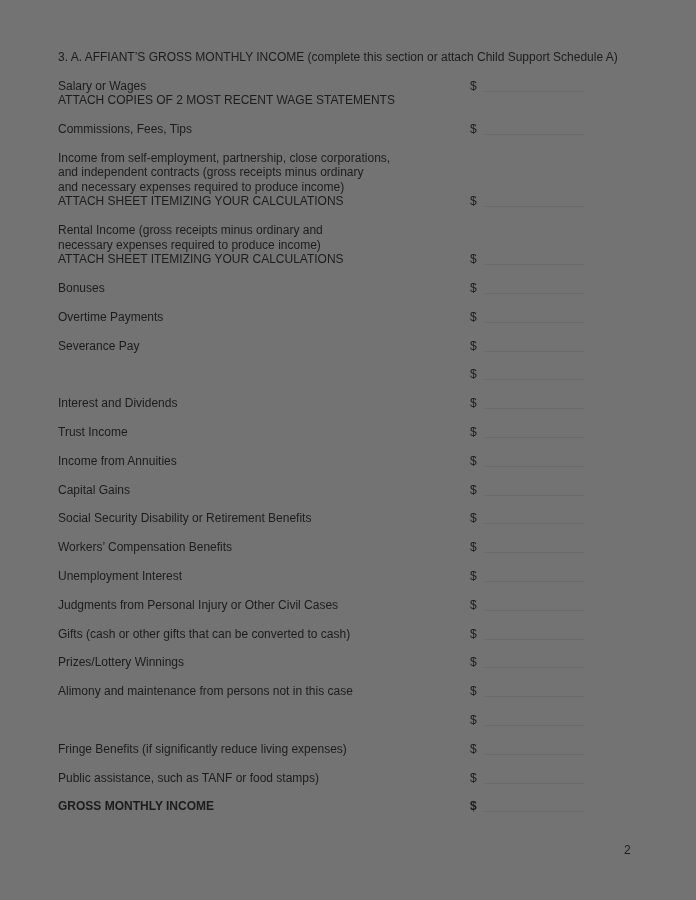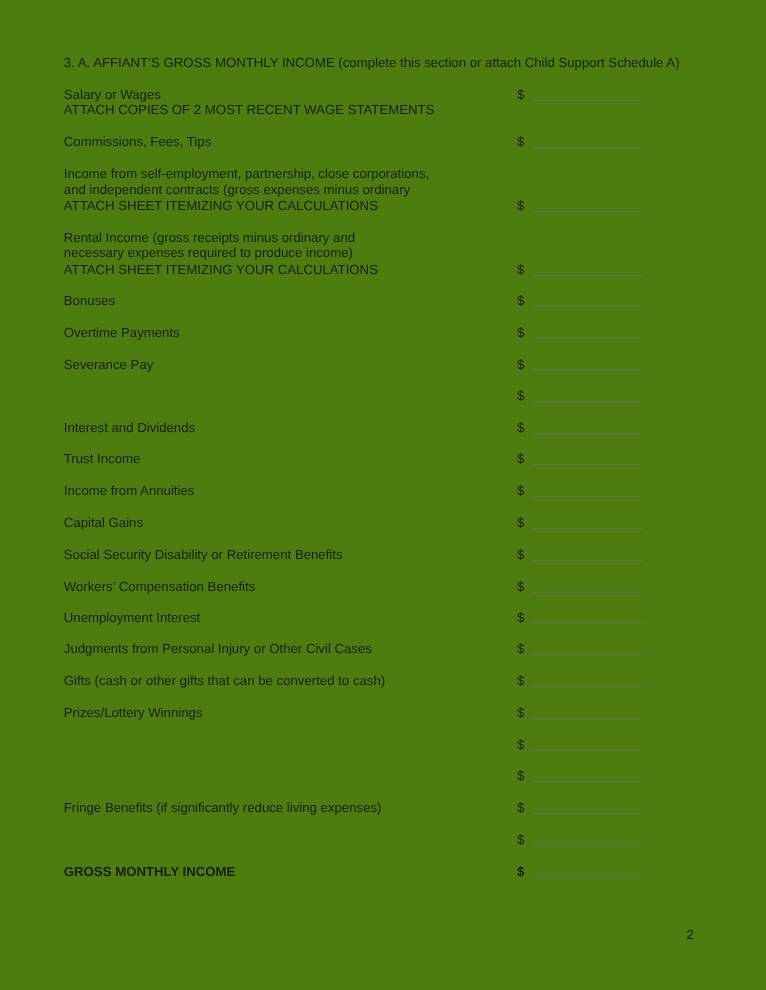--- a/index.html
+++ b/index.html
@@ -4,21 +4,21 @@
 <style>
   html, body {
     margin: 0;
     padding: 0;
     background: #ffffff;
   }
   .page {
     position: relative;
     width: 696px;
     height: 900px;
-    background: #4d7c0f;
+    background: #737373;
     overflow: hidden;
     font-family: "Liberation Sans", "DejaVu Sans", sans-serif;
     font-size: 12px;
     line-height: 14.5px;
     color: #1c1c1c;
   }
   .content {
     position: absolute;
     left: 58px;
     top: 50px;
@@ -68,21 +68,22 @@
     <div id="rows">
         <div class="row">
           <div class="line"><span class="label">Salary or Wages</span><span class="amount"><span class="dollar">$</span><span class="blank"></span></span></div>
           <div class="line"><span class="label">ATTACH COPIES OF 2 MOST RECENT WAGE STATEMENTS</span></div>
         </div>
         <div class="row">
           <div class="line"><span class="label">Commissions, Fees, Tips</span><span class="amount"><span class="dollar">$</span><span class="blank"></span></span></div>
         </div>
         <div class="row">
           <div class="line"><span class="label">Income from self-employment, partnership, close corporations,</span></div>
-          <div class="line"><span class="label">and independent contracts (gross expenses minus ordinary</span></div>
+          <div class="line"><span class="label">and independent contracts (gross receipts minus ordinary</span></div>
+          <div class="line"><span class="label">and necessary expenses required to produce income)</span></div>
           <div class="line"><span class="label">ATTACH SHEET ITEMIZING YOUR CALCULATIONS</span><span class="amount"><span class="dollar">$</span><span class="blank"></span></span></div>
         </div>
         <div class="row">
           <div class="line"><span class="label">Rental Income (gross receipts minus ordinary and</span></div>
           <div class="line"><span class="label">necessary expenses required to produce income)</span></div>
           <div class="line"><span class="label">ATTACH SHEET ITEMIZING YOUR CALCULATIONS</span><span class="amount"><span class="dollar">$</span><span class="blank"></span></span></div>
         </div>
         <div class="row">
           <div class="line"><span class="label">Bonuses</span><span class="amount"><span class="dollar">$</span><span class="blank"></span></span></div>
         </div>
@@ -119,30 +120,30 @@
         <div class="row">
           <div class="line"><span class="label">Judgments from Personal Injury or Other Civil Cases</span><span class="amount"><span class="dollar">$</span><span class="blank"></span></span></div>
         </div>
         <div class="row">
           <div class="line"><span class="label">Gifts (cash or other gifts that can be converted to cash)</span><span class="amount"><span class="dollar">$</span><span class="blank"></span></span></div>
         </div>
         <div class="row">
           <div class="line"><span class="label">Prizes/Lottery Winnings</span><span class="amount"><span class="dollar">$</span><span class="blank"></span></span></div>
         </div>
         <div class="row">
-          <div class="line"><span class="amount"><span class="dollar">$</span><span class="blank"></span></span></div>
+          <div class="line"><span class="label">Alimony and maintenance from persons not in this case</span><span class="amount"><span class="dollar">$</span><span class="blank"></span></span></div>
         </div>
         <div class="row">
           <div class="line"><span class="amount"><span class="dollar">$</span><span class="blank"></span></span></div>
         </div>
         <div class="row">
           <div class="line"><span class="label">Fringe Benefits (if significantly reduce living expenses)</span><span class="amount"><span class="dollar">$</span><span class="blank"></span></span></div>
         </div>
         <div class="row">
-          <div class="line"><span class="amount"><span class="dollar">$</span><span class="blank"></span></span></div>
+          <div class="line"><span class="label">Public assistance, such as TANF or food stamps)</span><span class="amount"><span class="dollar">$</span><span class="blank"></span></span></div>
         </div>
         <div class="row bold">
           <div class="line"><span class="label">GROSS MONTHLY INCOME</span><span class="amount"><span class="dollar">$</span><span class="blank"></span></span></div>
         </div>
       </div>
   </div>
   <div class="page-number">2</div>
 </div>
 
 </body></html>

